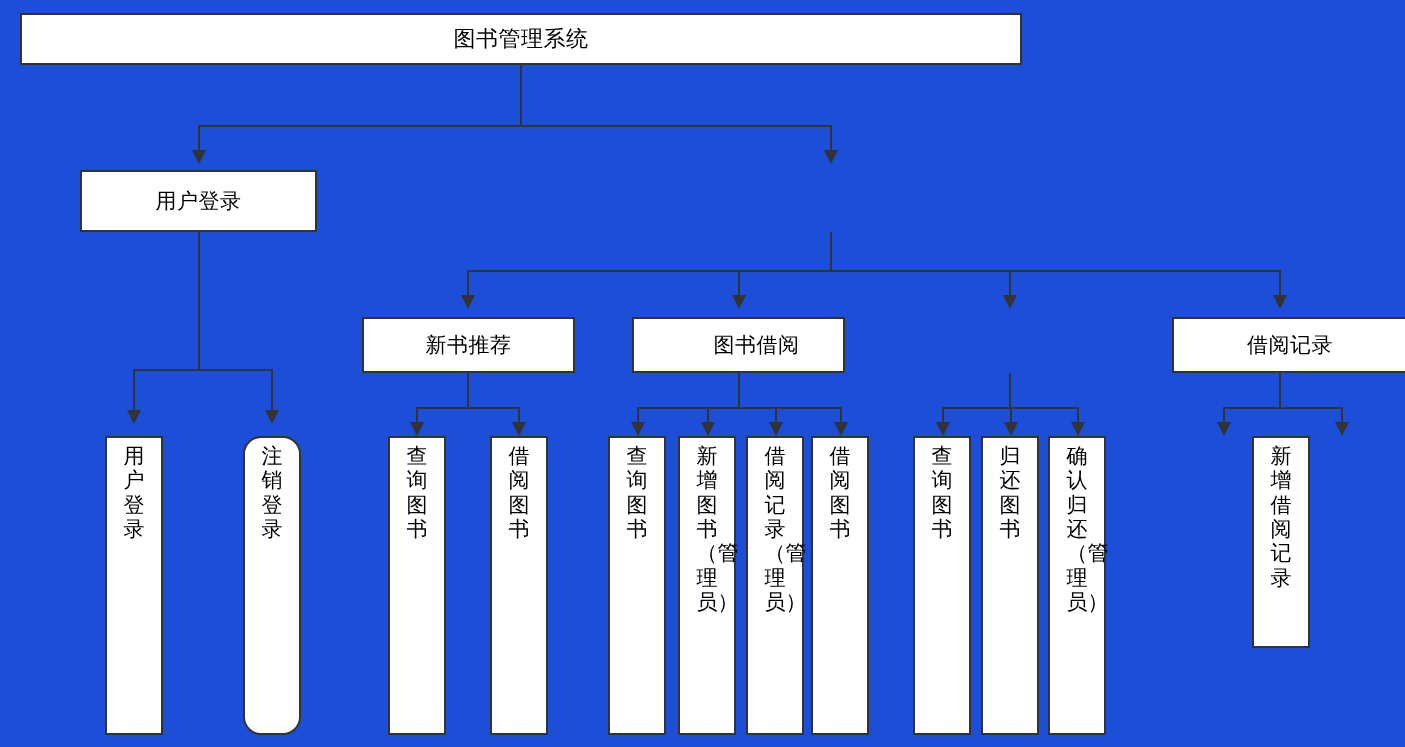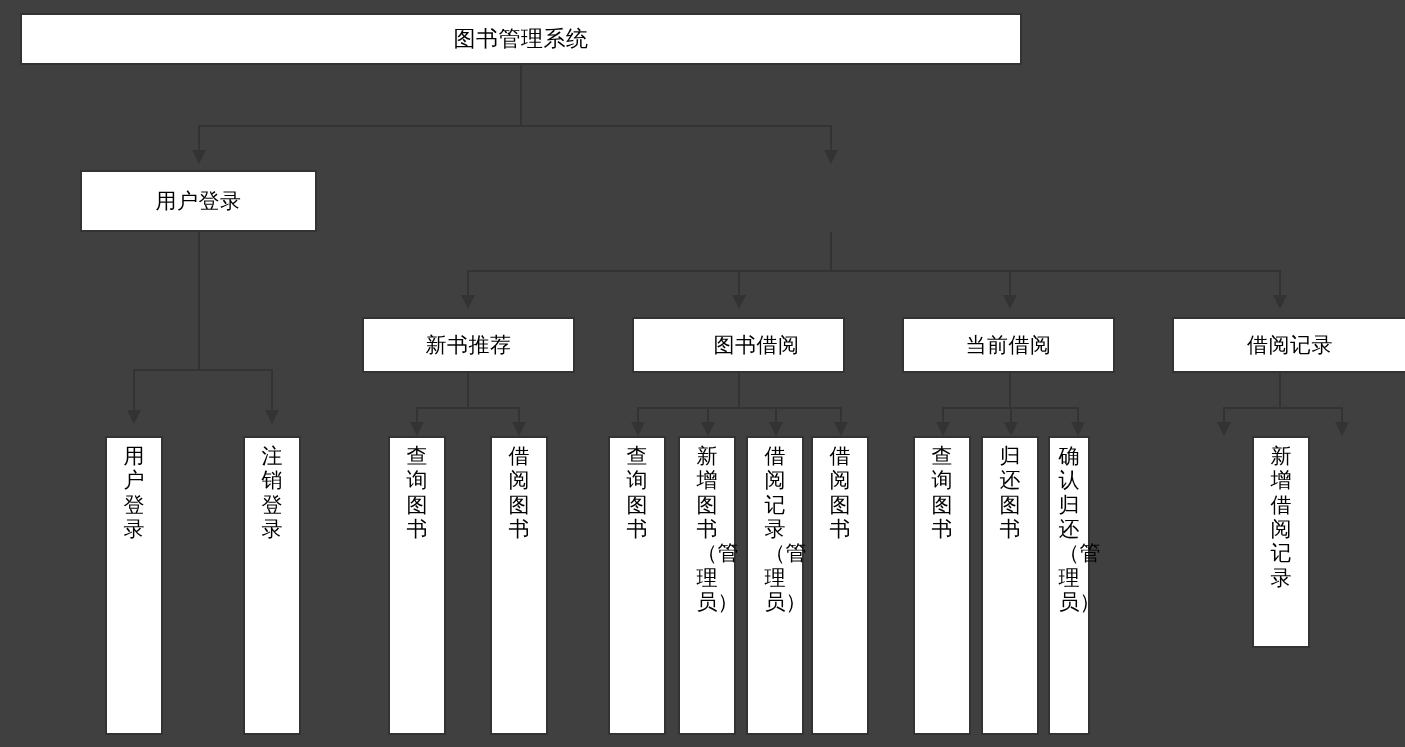--- a/index.html
+++ b/index.html
@@ -7,21 +7,21 @@
     padding: 0;
     background: #ffffff;
   }
   body {
     font-family: "DejaVu Sans", "Liberation Sans", sans-serif;
   }
   #canvas {
     position: relative;
     width: 1405px;
     height: 747px;
-    background: #404040;
+    background: #1d4ed8;
     overflow: hidden;
   }
   
   .node {
     position: absolute;
     box-sizing: border-box;
     background: #ffffff;
     border: 2px solid #333333;
     display: flex;
     align-items: center;
@@ -122,23 +122,20 @@
   <div class="arrow" style="left:1003px; top:295px;"></div>
   <div class="line vline" style="left:1279px; top:270px; width:2px; height:28px;"></div>
   <div class="arrow" style="left:1273px; top:295px;"></div>
 
   <div class="node horiz" style="left:362px; top:317px; width:213px; height:56px;">
     <span class="label">新书推荐</span>
   </div>
   <div class="node horiz" style="left:632px; top:317px; width:213px; height:56px;padding-left:36px;">
     <span class="label">图书借阅</span>
   </div>
-  <div class="node horiz" style="left:902px; top:317px; width:213px; height:56px;">
-    <span class="label">当前借阅</span>
-  </div>
   <div class="node horiz" style="left:1172px; top:317px; width:236px; height:56px;">
     <span class="label">借阅记录</span>
   </div>
 
   <div class="line vline" style="left:467px; top:373px; width:2px; height:36px;"></div>
   <div class="line hline" style="left:416px; top:407px; width:104px; height:2px;"></div>
   <div class="line vline" style="left:416px; top:407px; width:2px; height:18px;"></div>
   <div class="arrow" style="left:410px; top:422px;"></div>
   <div class="line vline" style="left:518px; top:407px; width:2px; height:18px;"></div>
   <div class="arrow" style="left:512px; top:422px;"></div>
@@ -166,21 +163,21 @@
   <div class="line vline" style="left:1279px; top:373px; width:2px; height:36px;"></div>
   <div class="line hline" style="left:1223px; top:407px; width:120px; height:2px;"></div>
   <div class="line vline" style="left:1223px; top:407px; width:2px; height:18px;"></div>
   <div class="arrow" style="left:1217px; top:422px;"></div>
   <div class="line vline" style="left:1341px; top:407px; width:2px; height:18px;"></div>
   <div class="arrow" style="left:1335px; top:422px;"></div>
 
   <div class="node vert" style="left:105px; top:436px; width:58px; height:299px;">
     <span class="label">用户登录</span>
   </div>
-  <div class="node vert" style="left:243px; top:436px; width:58px; height:299px;">
+  <div class="node vert" style="left:243px; top:436px; width:58px; height:299px;border-radius:18px;">
     <span class="label">注销登录</span>
   </div>
 
   <div class="node vert" style="left:388px; top:436px; width:58px; height:299px;">
     <span class="label">查询图书</span>
   </div>
   <div class="node vert" style="left:490px; top:436px; width:58px; height:299px;">
     <span class="label">借阅图书</span>
   </div>
 
@@ -196,21 +193,21 @@
   <div class="node vert" style="left:811px; top:436px; width:58px; height:299px;">
     <span class="label">借阅图书</span>
   </div>
 
   <div class="node vert" style="left:913px; top:436px; width:58px; height:299px;">
     <span class="label">查询图书</span>
   </div>
   <div class="node vert" style="left:981px; top:436px; width:58px; height:299px;font-family:Liberation Serif, serif;">
     <span class="label">归还图书</span>
   </div>
-  <div class="node vert" style="left:1048px; top:436px; width:42px; height:299px;">
+  <div class="node vert" style="left:1048px; top:436px; width:58px; height:299px;">
     <span class="label">确认归还（管理员）</span>
   </div>
 
   <div class="node vert" style="left:1252px; top:436px; width:58px; height:212px;">
     <span class="label">新增借阅记录</span>
   </div>
 
 
 </div>
 

